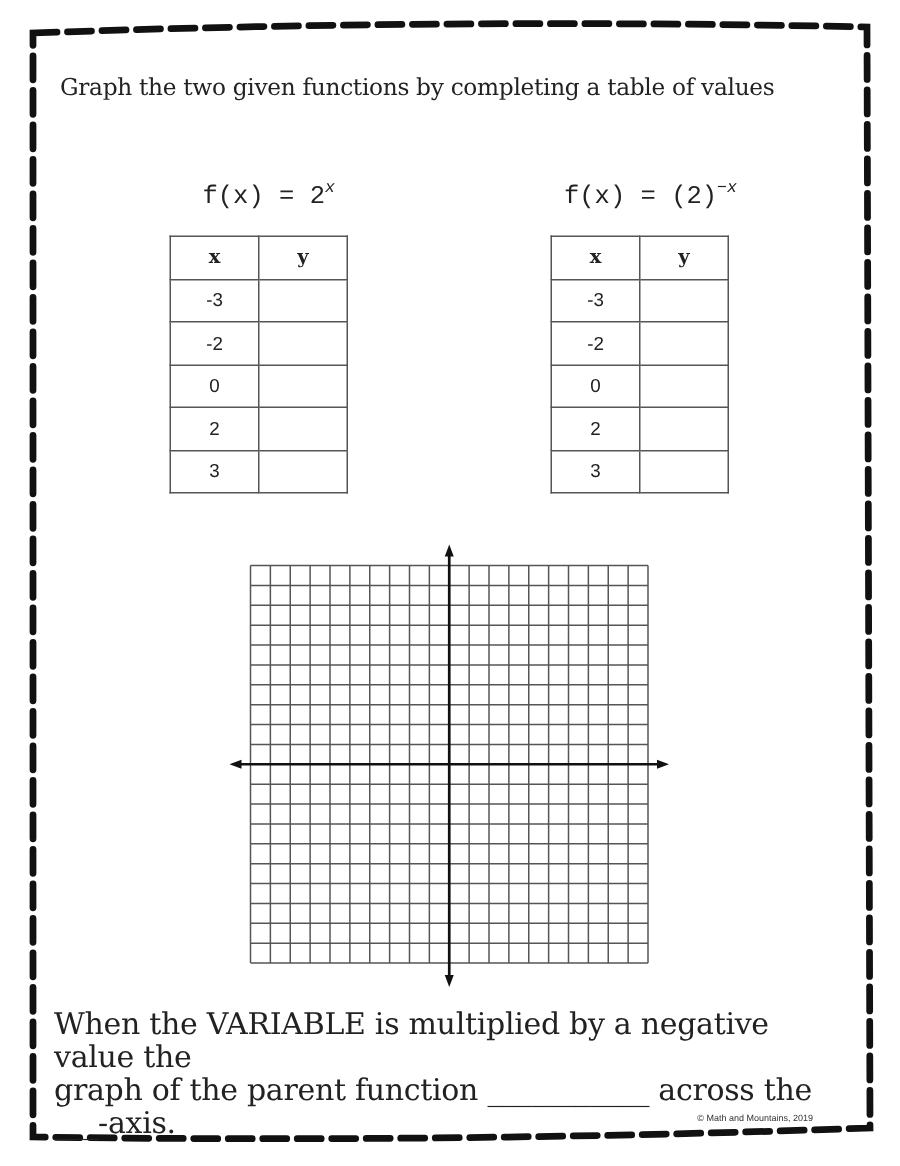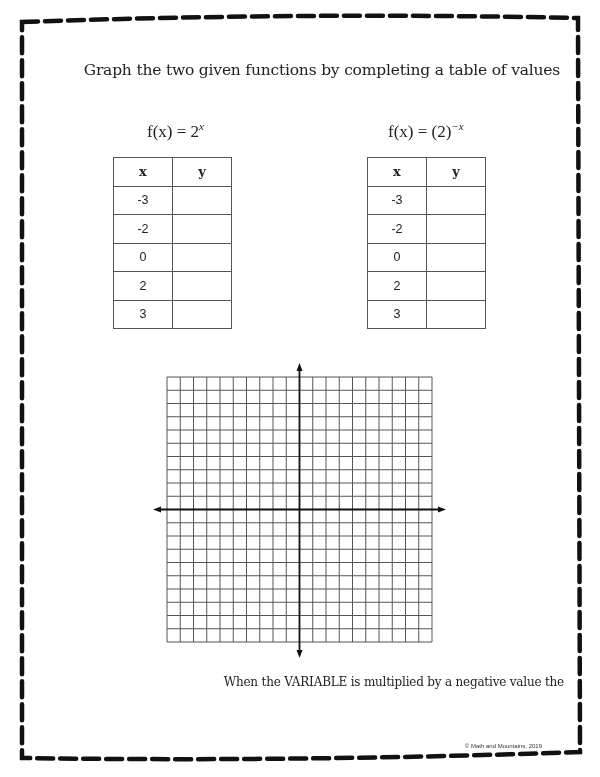--- a/index.html
+++ b/index.html
@@ -1,26 +1,26 @@
 <!DOCTYPE html>
 <html><head>
 <meta charset="utf-8">
 <style>
   html, body { margin: 0; padding: 0; background: #ffffff; }
   body { width: 600px; height: 777px; position: relative; overflow: hidden; font-family: "DejaVu Serif", serif; color: #222; }
   .border-svg { position: absolute; left: 0; top: 0; }
-  .title { position: absolute; left: 40px; top: 47px; width: 520px; text-align: right; font-size: 15.5px; line-height: 22px; font-family: "DejaVu Serif", serif; letter-spacing: -0.2px; margin-top: 12px; }
-  .func { position: absolute; font-family: Liberation Serif, serif; font-style: italic; font-size: 17px; margin-left: 12px; }
+  .title { position: absolute; left: 40px; top: 47px; width: 520px; text-align: left; font-size: 15.5px; line-height: 22px; font-family: "DejaVu Serif", serif; letter-spacing: -0.2px; }
+  .func { position: absolute; font-family: Liberation Mono, monospace; font-style: italic; font-size: 17px; }
   .func .up { font-size: 11px; vertical-align: 7px; font-style: italic; }
   .func .rom { font-style: normal; }
   table.tv { position: absolute; border-collapse: collapse; font-family: "Liberation Sans", sans-serif; font-size: 12.5px; }
   table.tv td, table.tv th { border: 1.3px solid #555; width: 58px; height: 27.5px; padding: 0; text-align: center; font-weight: normal; }
   table.tv th { font-family: "DejaVu Serif", serif; font-weight: bold; font-size: 13px; }
   .grid-wrap { position: absolute; left: 150px; top: 362px; }
-  .bottom-text { position: absolute; left: 36px; top: 671px; width: 528px; text-align: right; font-size: 12px; line-height: 22px; letter-spacing: -0.2px; }
+  .bottom-text { position: absolute; left: 36px; top: 671px; width: 528px; text-align: left; font-size: 20px; line-height: 22px; letter-spacing: -0.2px; }
   .copyright { position: absolute; right: 58px; top: 743px; font-family: "Liberation Sans", sans-serif; font-size: 6px; color: #333; }
 </style>
 </head>
 <body>
 
 <svg class="border-svg" width="600" height="777" viewBox="0 0 600 777">
   <path d="M22 22 Q 300 12 578 18 L 580 752 Q 300 762 22 758 Z" fill="none" stroke="#111" stroke-width="4.5" stroke-dasharray="16 7" stroke-linecap="round"></path>
 </svg>
 
 <div class="title">
@@ -141,15 +141,16 @@
       <line x1="149.5" y1="5" x2="149.5" y2="292" stroke="#111111" stroke-width="1.8"></line>
       <polygon points="3,147.5 11,144.5 11,150.5" fill="#111111"></polygon>
       <polygon points="296,147.5 288,144.5 288,150.5" fill="#111111"></polygon>
       <polygon points="149.5,1 146.5,9 152.5,9" fill="#111111"></polygon>
       <polygon points="149.5,296 146.5,288 152.5,288" fill="#111111"></polygon>
     </svg>
 </div>
 
 <div class="bottom-text">
   <div>When the VARIABLE is multiplied by a negative value the</div>
+  <div><span>graph of the parent function </span><span>___________</span><span> across the </span><span>___</span><span>-axis.</span></div>
 </div>
 
 <div class="copyright">© Math and Mountains, 2019</div>
 
 </body></html>

